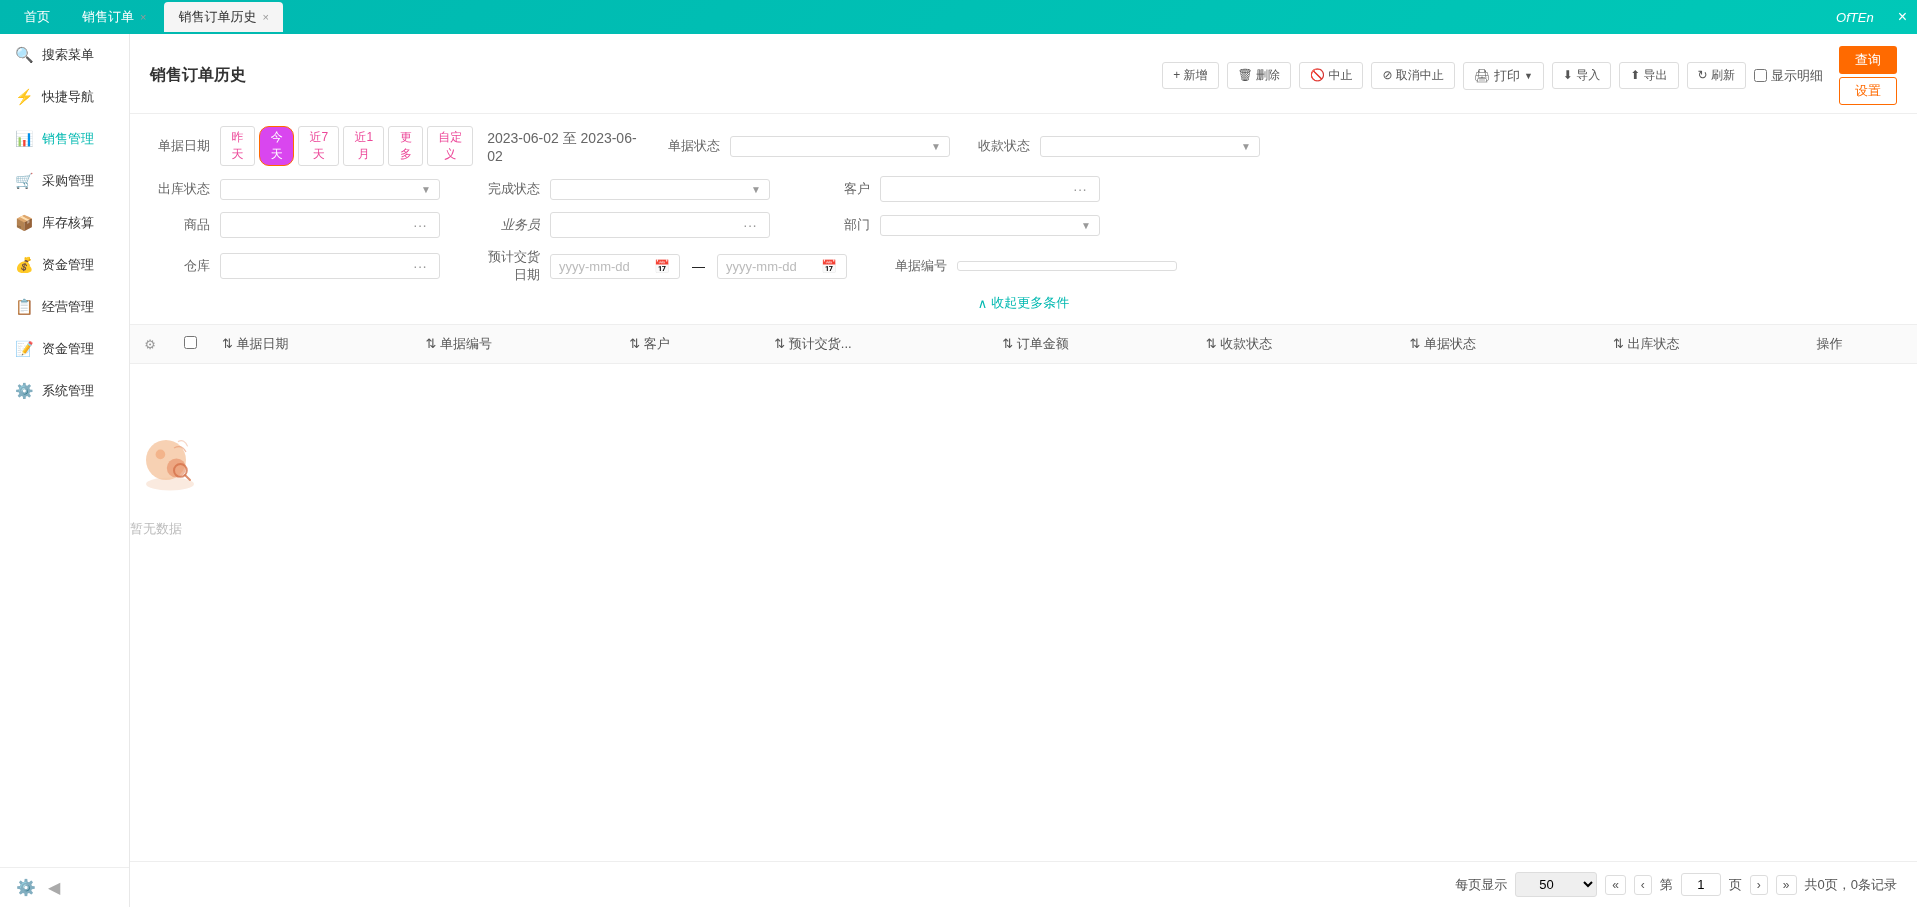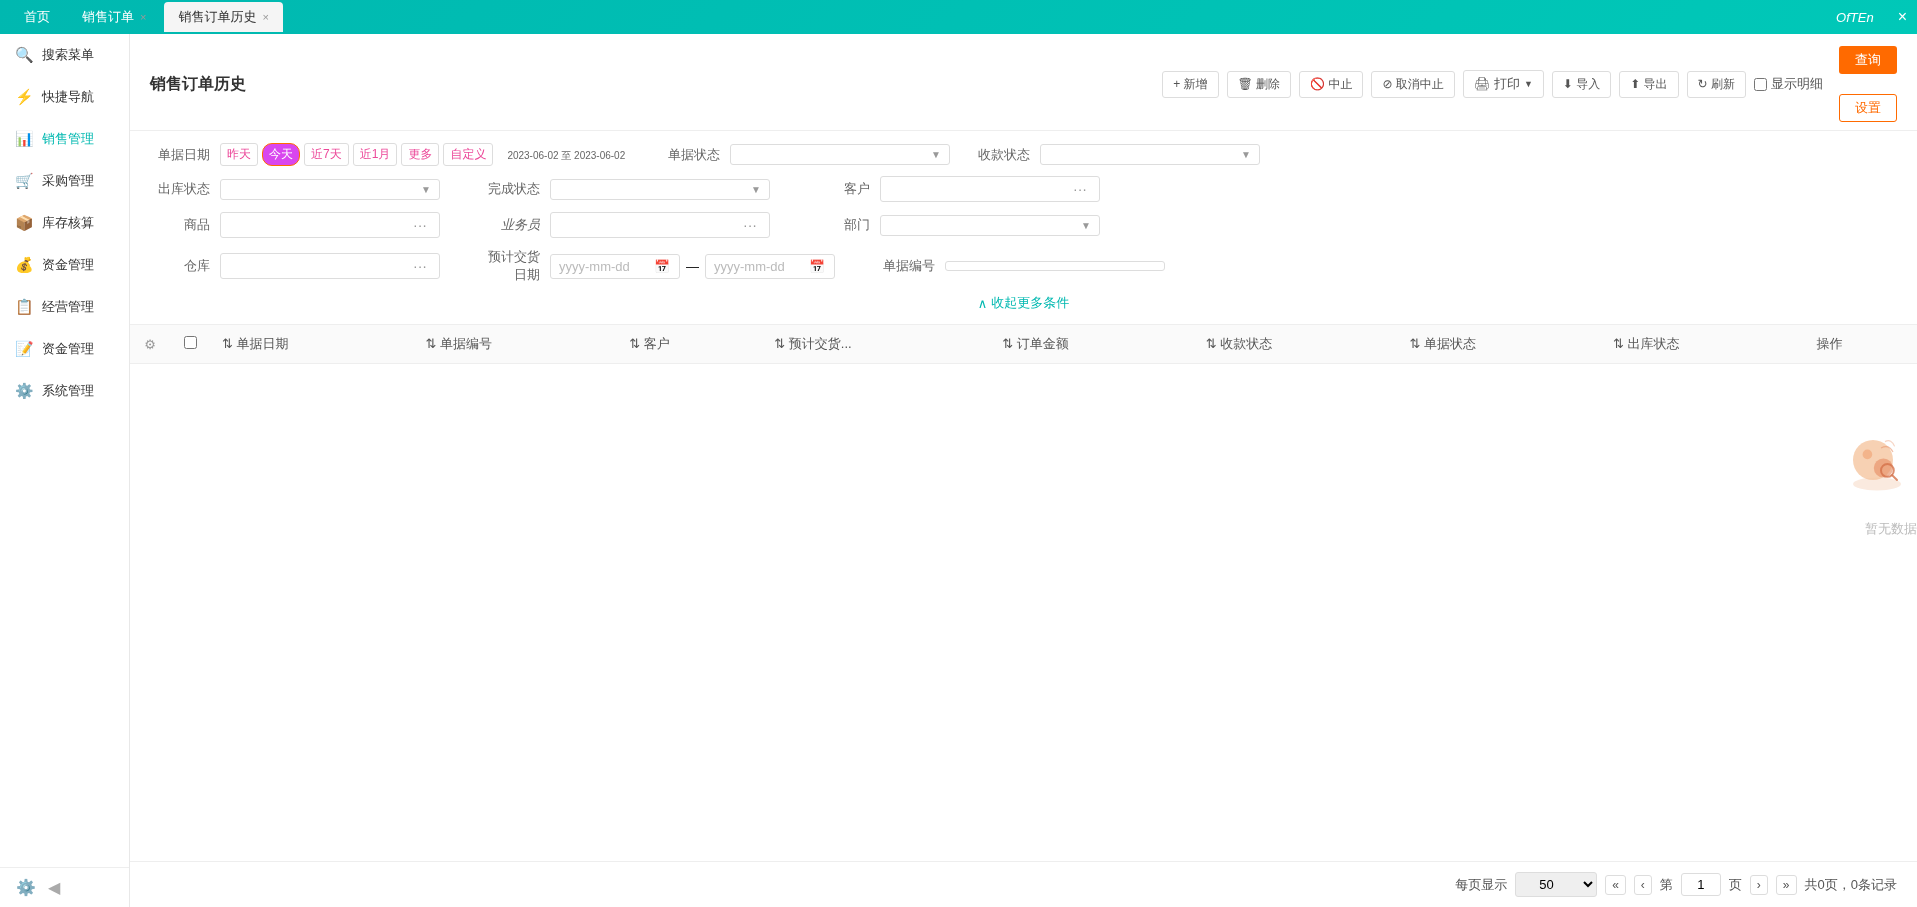--- a/index.html
+++ b/index.html
@@ -244,21 +244,21 @@
       font-size: 12px;
       margin-top: 4px;
       display: flex;
       align-items: center;
       justify-content: center;
       gap: 4px;
     }
 
     
     .date-range-display {
-      font-size: 10px;
+      font-size: 14px;
       color: #666;
       margin-top: 2px;
     }
 
     
     .table-area {
       flex: 1;
       overflow: auto;
       background: white;
     }
@@ -279,21 +279,21 @@
       border-bottom: 1px solid #eee;
       white-space: nowrap;
     }
     .settings-col { width: 40px; text-align: center; }
     .checkbox-col { width: 40px; text-align: center; }
 
     
     .empty-state {
       display: flex;
       flex-direction: column;
-      align-items: flex-end;
+      align-items: flex-start;
       justify-content: center;
       padding: 60px 0;
       color: #bbb;
     }
     .empty-icon {
       width: 80px;
       height: 80px;
       margin-bottom: 16px;
     }
 
@@ -416,21 +416,21 @@
             <span>🖨 打印</span>
             <span style="font-size:9px;">▼</span>
           </button>
           <button class="btn-toolbar">⬇ 导入</button>
           <button class="btn-toolbar">⬆ 导出</button>
           <button class="btn-toolbar">↻ 刷新</button>
           <label class="checkbox-label">
             <input type="checkbox" style="">
             <span>显示明细</span>
           </label>
-          <div style="display:flex; flex-direction:column; gap:20px; margin-left:8px;">
+          <div style="display:flex; flex-direction:column; gap:3px; margin-left:8px;">
             <button class="btn-query">查询</button>
             <button class="btn-settings">设置</button>
           </div>
         </div>
       </div>
 
       <div class="filter-area">
 
         <div class="filter-row">
           <span class="filter-label">单据日期</span>
@@ -497,21 +497,21 @@
           </div>
         </div>
 
         <div class="filter-row">
           <span class="filter-label">仓库</span>
           <div style="display:flex; align-items:center; border:1px solid #ddd; border-radius:3px; min-width:220px; padding:4px 8px;">
             <span style="flex:1;"></span>
             <span class="dots-btn">···</span>
           </div>
           <span class="filter-label" style="margin-left:40px;">预计交货日期</span>
-          <div style="display:flex; align-items:center; gap:6px;">
+          <div style="display:flex; align-items:center; gap:12px;">
             <div style="display:flex; align-items:center; border:1px solid #ddd; border-radius:3px; padding:4px 8px; min-width:130px;">
               <span style="color:#bbb;">yyyy-mm-dd</span>
               <span style="margin-left:auto; color:#00b8b0;">📅</span>
             </div>
             <span>—</span>
             <div style="display:flex; align-items:center; border:1px solid #ddd; border-radius:3px; padding:4px 8px; min-width:130px;">
               <span style="color:#bbb;">yyyy-mm-dd</span>
               <span style="margin-left:auto; color:#00b8b0;">📅</span>
             </div>
           </div>

